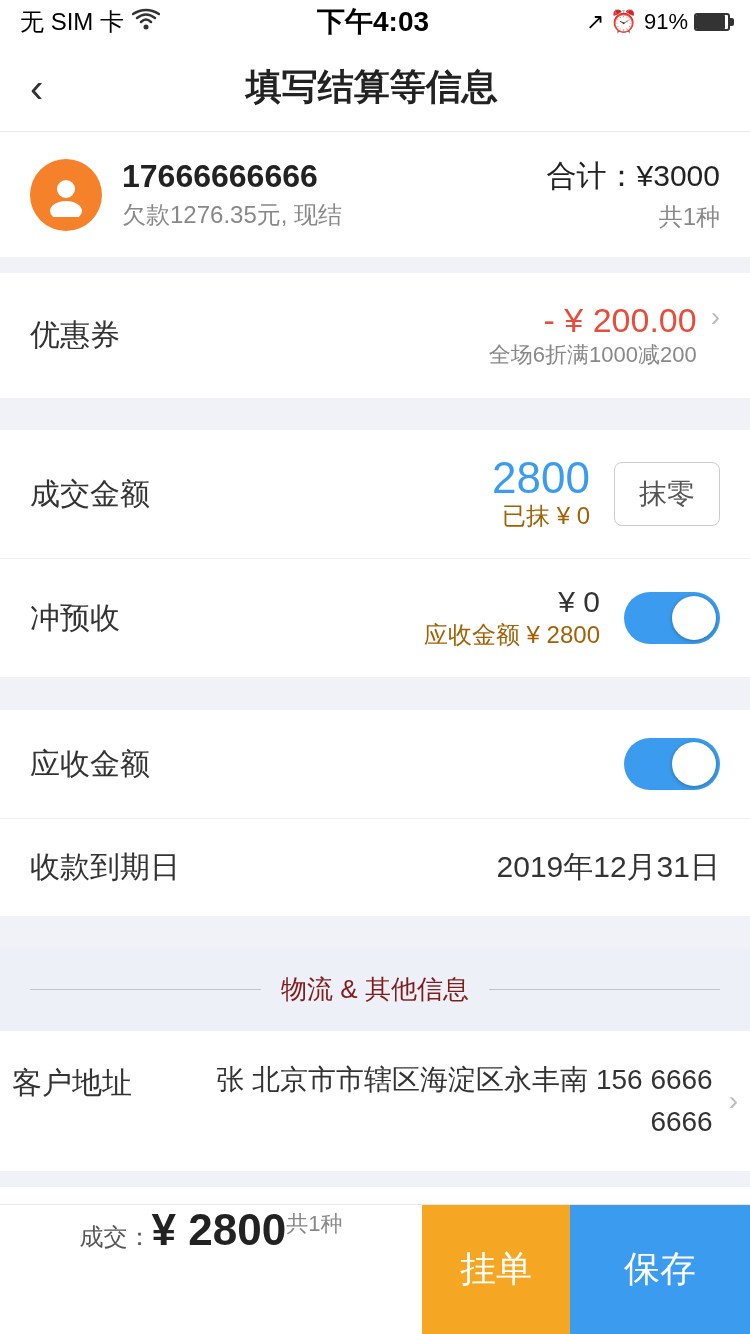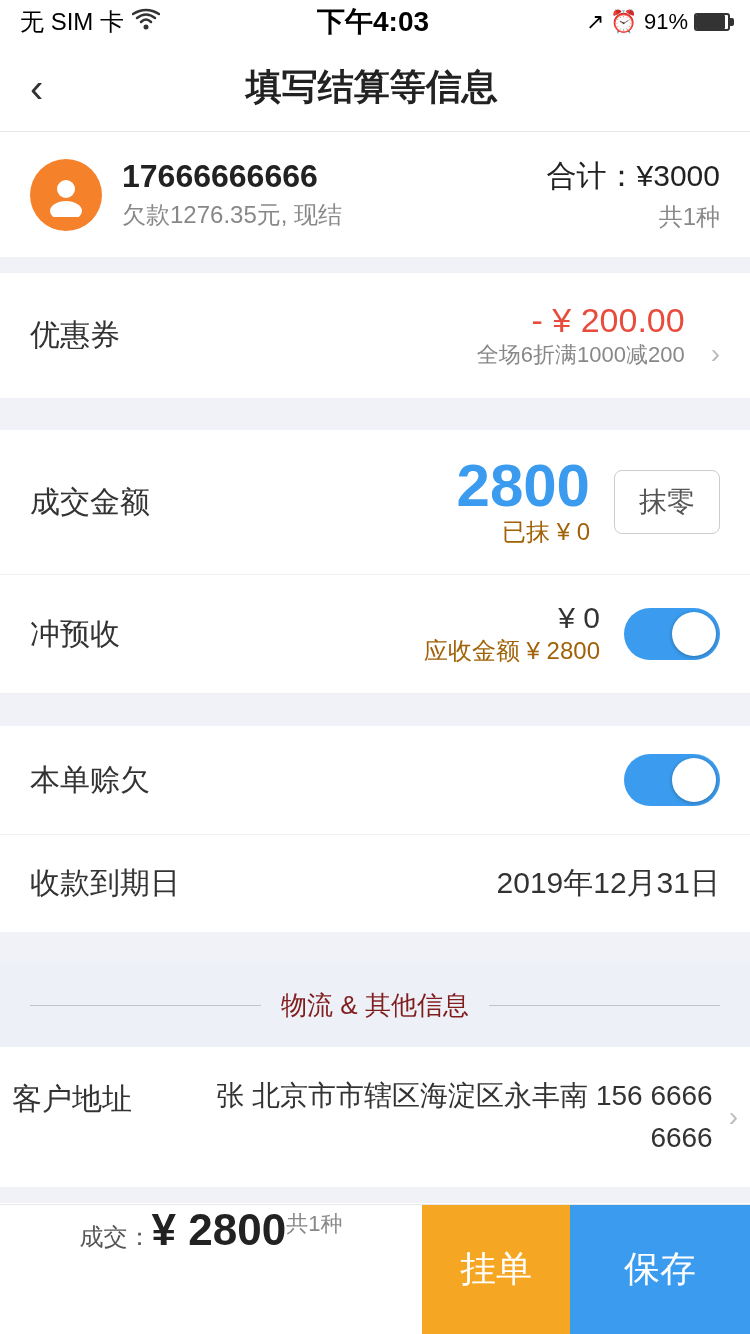--- a/index.html
+++ b/index.html
@@ -117,38 +117,38 @@
     
     .coupon-row {
       display: flex;
       align-items: center;
       justify-content: space-between;
       padding: 28px 30px;
       background: #fff;
       min-height: 80px;
     }
     .coupon-label { font-size: 30px; color: #333; }
-    .coupon-right { display: flex; align-items: flex-end; gap: 20px; }
+    .coupon-right { display: flex; align-items: flex-start; gap: 8px; }
     .coupon-amount { font-size: 34px; color: #e74c3c; font-weight: 500; }
     .coupon-desc { font-size: 22px; color: #888; text-align: right; margin-top: 0; }
     .coupon-right-wrap { text-align: right; }
 
     
     .deal-row {
       display: flex;
       align-items: center;
       justify-content: space-between;
       padding: 26px 30px;
       background: #fff;
       border-bottom: 1px solid #f0f0f0;
     }
     .deal-label { font-size: 30px; color: #333; }
     .deal-right { display: flex; align-items: center; gap: 24px; }
     .deal-amount-wrap { text-align: right; }
-    .deal-number { font-size: 60px; color: #3b9cef; font-weight: 700; line-height: 1; }
+    .deal-number { font-size: 44px; color: #3b9cef; font-weight: 400; line-height: 1; }
     .deal-sub { font-size: 24px; color: #a16207; margin-top: 0; }
 
     
     .round-btn {
       border: 1.5px solid #ccc;
       border-radius: 8px;
       padding: 12px 24px;
       font-size: 28px;
       color: #555;
       background: #fff;
@@ -318,21 +318,21 @@
           <div class="toggle-knob"></div>
         </div>
       </div>
     </div>
   </div>
 
   <div class="divider"></div>
 
   <div class="section">
     <div class="row">
-      <span class="row-label">本单赊欠</span>
+      <span class="row-label">应收金额</span>
       <div class="toggle">
         <div class="toggle-knob"></div>
       </div>
     </div>
 
     <div class="row">
       <span class="row-label">收款到期日</span>
       <span class="row-value">2019年12月31日</span>
     </div>
   </div>

